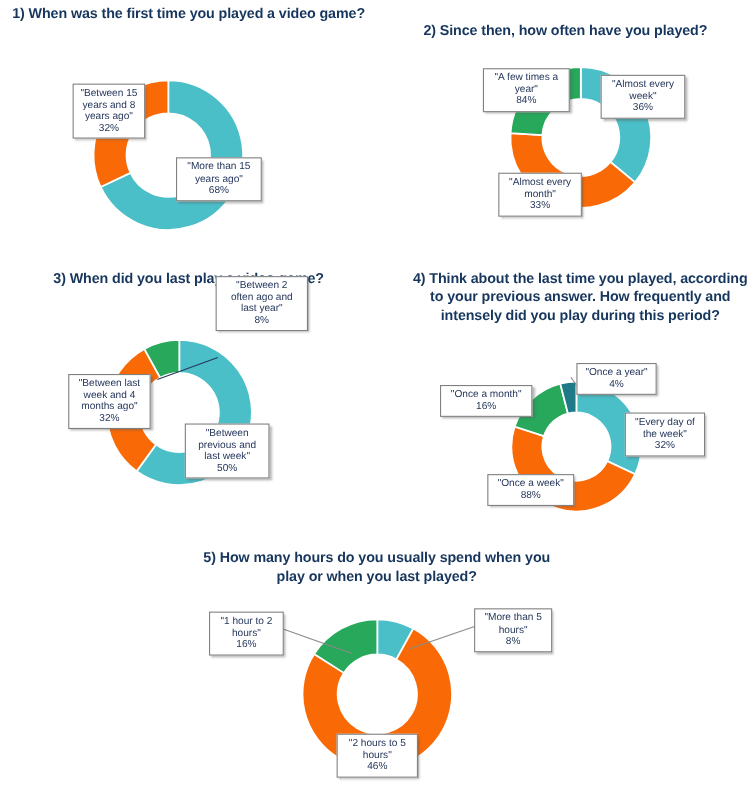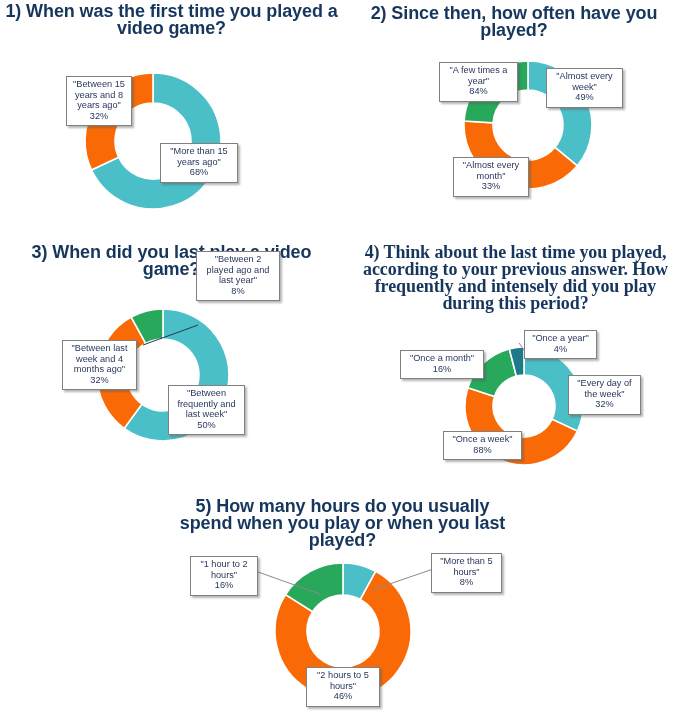--- a/index.html
+++ b/index.html
@@ -16,21 +16,21 @@
     color: #1f3355;
   }
   .chart-panel {
     position: absolute;
   }
   .chart-title {
     position: absolute;
     text-align: center;
     font-family: "Liberation Sans", sans-serif;
     font-weight: bold;
-    font-size: 18px;
+    font-size: 13px;
     line-height: 17px;
     color: #17365d;
     letter-spacing: -0.1px;
   }
   .donut-wrap {
     position: absolute;
   }
   .donut-wrap svg {
     display: block;
     overflow: visible;
@@ -86,34 +86,34 @@
 
   <div class="callout" style="left:66px; top:76px; width:66px; height:50px;">
     <span class="c-label">"Between 15</span>
     <span class="c-label">years and 8</span>
     <span class="c-label">years ago"</span>
     <span class="c-value">32%</span>
   </div>
 </div>
 
 <div class="chart-panel" style="left:343px; top:0px; width:342px; height:240px;">
-  <div class="chart-title" style="left:4px; top:5px; width:334px;">2) Since then, how often have you played?</div>
+  <div class="chart-title" style="left:4px; top:19px; width:334px;">2) Since then, how often have you played?</div>
 
   <div class="donut-wrap" style="left:120px; top:60px; width:130px; height:130px;">
     <svg width="130" height="130" viewBox="0 0 130 130">
         <path d="M 65 1 A 64 64 0 0 1 114.31284753765053 105.79513534391614 L 91.96796349715262 87.30983964120414 A 35 35 0 0 0 65 30 Z" fill="#4BBFC8" stroke="#ffffff" stroke-width="1.6"></path>
         <path d="M 114.31284753765053 105.79513534391614 A 64 64 0 0 1 1.1262893805906202 60.981406750123945 L 30.069064505010495 62.80233181647403 A 35 35 0 0 0 91.96796349715262 87.30983964120414 Z" fill="#F96A07" stroke="#ffffff" stroke-width="1.6"></path>
         <path d="M 1.1262893805906202 60.981406750123945 A 64 64 0 0 1 64.99999999999999 1 L 65 30 A 35 35 0 0 0 30.069064505010495 62.80233181647403 Z" fill="#27A85B" stroke="#ffffff" stroke-width="1.6"></path>
       </svg>
   </div>
 
   <div class="callout" style="left:203px; top:68px; width:77px; height:40px;">
     <span class="c-label">"Almost every</span>
     <span class="c-label">week"</span>
-    <span class="c-value">49%</span>
+    <span class="c-value">36%</span>
   </div>
 
   <div class="callout" style="left:110px; top:157px; width:76px; height:40px;">
     <span class="c-label">"Almost every</span>
     <span class="c-label">month"</span>
     <span class="c-value">33%</span>
   </div>
 
   <div class="callout" style="left:96px; top:62px; width:79px; height:40px;">
     <span class="c-label">"A few times a</span>
@@ -132,42 +132,42 @@
         <path d="M 35.20425750928674 9.16375911710503 A 66 66 0 0 1 66.99999999999999 1 L 67 31 A 36 36 0 0 0 49.65686773233823 35.452959518420926 Z" fill="#27A85B" stroke="#ffffff" stroke-width="1.6"></path>
       </svg>
   </div>
 
   <svg class="leader" style="left:0px; top:0px; width:343px; height:250px;">
     <line class="dark" x1="198" y1="85" x2="143" y2="105"></line>
   </svg>
 
   <div class="callout" style="left:196px; top:11px; width:84px; height:50px;">
     <span class="c-label">"Between 2</span>
-    <span class="c-label">played ago and</span>
+    <span class="c-label">often ago and</span>
     <span class="c-label">last year"</span>
     <span class="c-value">8%</span>
   </div>
 
   <div class="callout" style="left:62px; top:100px; width:75px; height:50px;">
     <span class="c-label">"Between last</span>
     <span class="c-label">week and 4</span>
     <span class="c-label">months ago"</span>
     <span class="c-value">32%</span>
   </div>
 
   <div class="callout" style="left:168px; top:145px; width:77px; height:50px;">
     <span class="c-label">"Between</span>
-    <span class="c-label">frequently and</span>
+    <span class="c-label">previous and</span>
     <span class="c-label">last week"</span>
     <span class="c-value">50%</span>
   </div>
 </div>
 
 <div class="chart-panel" style="left:343px; top:240px; width:342px; height:250px;">
-  <div class="chart-title" style="left:20px; top:4px; width:305px;font-family:Liberation Serif, serif;">4) Think about the last time you played, according to your previous answer. How frequently and intensely did you play during this period?</div>
+  <div class="chart-title" style="left:32px; top:4px; width:305px;">4) Think about the last time you played, according to your previous answer. How frequently and intensely did you play during this period?</div>
 
   <div class="donut-wrap" style="left:121px; top:106px; width:120px; height:120px;">
     <svg width="120" height="120" viewBox="0 0 120 120">
         <path d="M 60.00000000000001 1 A 59 59 0 0 1 113.38479609549515 85.12097820233929 L 88.04963862644661 73.19915803851725 A 31 31 0 0 0 60 29 Z" fill="#4BBFC8" stroke="#ffffff" stroke-width="1.6"></path>
         <path d="M 113.38479609549515 85.12097820233929 A 59 59 0 0 1 3.887665538585942 41.767997331878085 L 30.51724799485024 50.420473174376625 A 31 31 0 0 0 88.04963862644661 73.19915803851725 Z" fill="#F96A07" stroke="#ffffff" stroke-width="1.6"></path>
         <path d="M 3.887665538585942 41.767997331878085 A 59 59 0 0 1 45.32729665727359 2.853593493410763 L 52.29061349788951 29.973922005012433 A 31 31 0 0 0 30.51724799485024 50.420473174376625 Z" fill="#27A85B" stroke="#ffffff" stroke-width="1.6"></path>
         <path d="M 45.32729665727359 2.853593493410763 A 59 59 0 0 1 59.999999999999986 1 L 59.99999999999999 29 A 31 31 0 0 0 52.29061349788951 29.973922005012433 Z" fill="#1F7A87" stroke="#ffffff" stroke-width="1.6"></path>
       </svg>
   </div>
 

